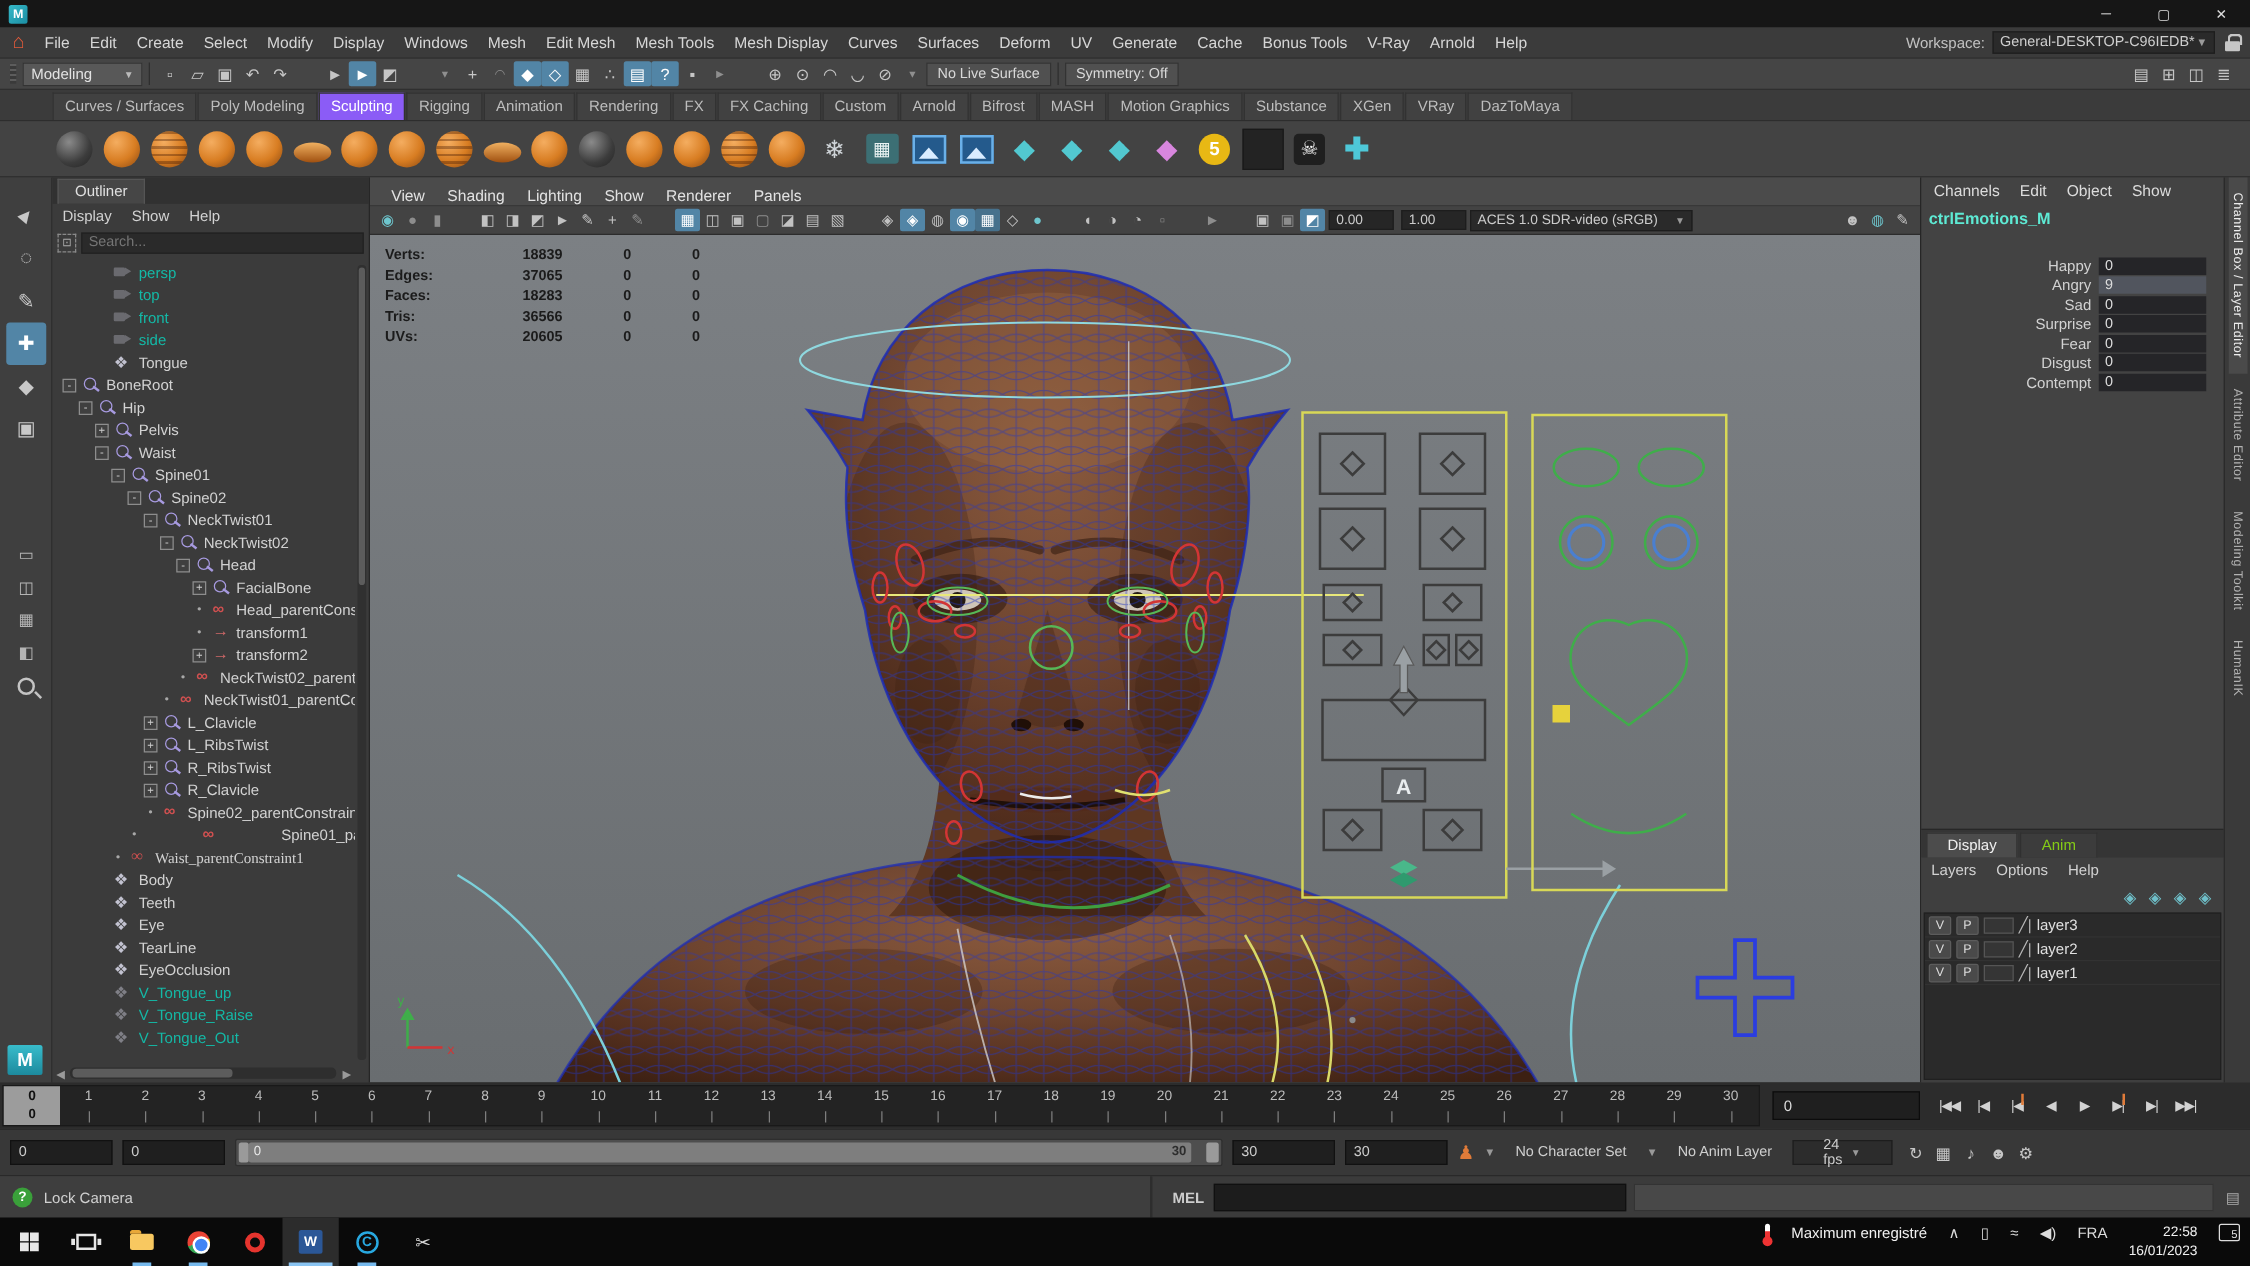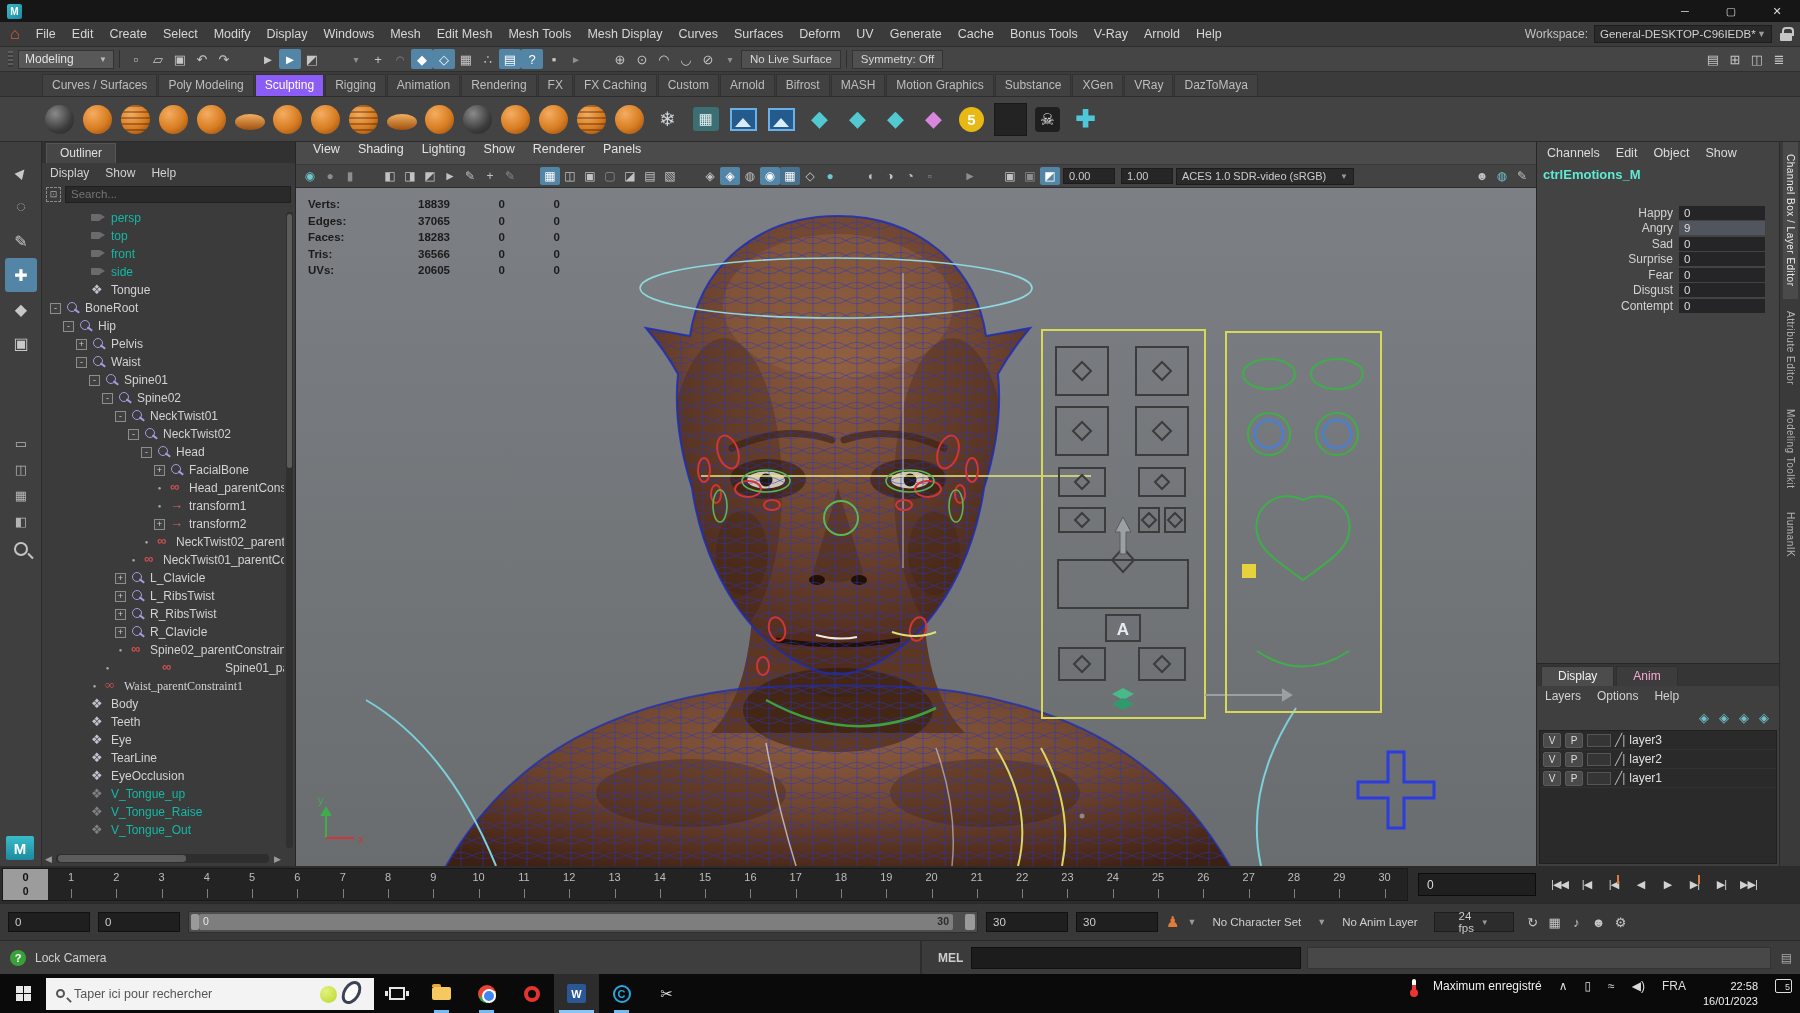--- a/index.html
+++ b/index.html
@@ -88,21 +88,21 @@
 .oi-joint::after{content:"";position:absolute;left:9px;top:9px;width:6px;height:1.5px;background:#a79ae0;transform:rotate(38deg)}
 .oi-constraint::before{content:"∞";color:#d05050;font-weight:bold;font-size:13px;position:absolute;left:1px;top:-2px}
 .oi-transform::before{content:"→";color:#d06868;font-weight:bold;font-size:13px;position:absolute;left:1px;top:-2px}
 .oscrollh{position:absolute;bottom:3px;left:14px;right:26px;height:9px;background:#2e2e2e;border-radius:4px}
 .oscrollh::before{content:"";position:absolute;left:2px;top:1px;width:60%;height:7px;background:#5c5c5c;border-radius:3px}
 .oarrow{position:absolute;bottom:2px;font-size:9px;color:#9a9a9a}
 .oscrollv{position:absolute;top:70px;bottom:18px;right:2px;width:7px;background:#303030;border-radius:3px}
 .oscrollv::before{content:"";position:absolute;top:2px;left:1px;width:5px;height:40%;background:#5c5c5c;border-radius:3px}
 
 .viewport{left:296px;top:142px;width:1240px;height:724px;background:#434343}
-.vmenus{height:22px;display:flex;align-items:flex-start;padding-left:8px;background:#4b4b4b}
+.vmenus{height:22px;display:flex;align-items:flex-end;padding-left:8px;background:#4b4b4b}
 .vmenus span{padding:0 9px;font-size:12.5px;color:#e2e2e2}
 .vicons{height:24px;background:#434343;border-top:1px solid #383838;border-bottom:1px solid #2c2c2c;display:flex;align-items:center;padding:0 4px}
 .vi{width:20px;height:18px;display:flex;align-items:center;justify-content:center;font-size:12px;color:#c2c2c2;border-radius:2px;flex:none}
 .vi.on{background:#5285a6;color:#fff}
 .vi.on2{background:#47718c;color:#fff}
 .vi.dim{color:#8d8d8d}
 .vi.tl{color:#6ec6ce}
 .vfield{width:52px;height:16px;background:#262626;border:1px solid #1d1d1d;color:#ccc;font-size:11px;display:flex;align-items:center;padding:0 5px;margin:0 3px;flex:none}
 .vdd{width:178px;height:17px;background:#2a2a2a;border:1px solid #1d1d1d;color:#ccc;font-size:11px;display:flex;align-items:center;padding:0 5px;flex:none}
 .vdd .arr{margin-left:auto;font-size:8px;color:#999}
@@ -119,21 +119,21 @@
 .cmenus span{padding:0 8px;font-size:12.5px;color:#dcdcdc}
 .cobj{font-size:13px;font-weight:bold;color:#5eead4;padding:3px 6px}
 .cattrs{margin-top:20px}
 .crow{display:flex;height:15.5px;align-items:center;font-size:12px}
 .cname{flex:1;text-align:right;color:#d2d2d2;padding-right:6px}
 .cval{width:86px;height:14px;background:#252528;color:#dcdcdc;font-size:11.5px;padding:0 5px;margin-right:14px;line-height:14px}
 .crow.sel .cval{background:#51555e}
 
 .layered{position:absolute;left:0;right:0;top:521px;bottom:0;background:#3f3f3f;border-top:1px solid #272727}
 .ltabs{height:22px;display:flex;align-items:flex-end;background:#353535;padding-left:4px}
-.ltab{padding:2px 16px 3px;font-size:12px;color:#f9a8d4;background:#3c3c3c;border:1px solid #303030;border-bottom:none;margin-right:2px}
+.ltab{padding:2px 16px 3px;font-size:12px;color:#84cc16;background:#3c3c3c;border:1px solid #303030;border-bottom:none;margin-right:2px}
 .ltab.act{background:#4c4c4c;color:#f0f0f0}
 .lmenus{height:20px;display:flex;align-items:center}
 .lmenus span{padding:0 8px;font-size:12px;color:#d2d2d2}
 .licons{height:22px;display:flex;align-items:center;justify-content:flex-end;gap:10px;padding-right:10px}
 .licon{color:#6fc0ca;font-size:13px}
 .llist{position:absolute;left:2px;right:2px;top:66px;bottom:2px;background:#2a2a2a;border:1px solid #202020}
 .lrow{height:19px;display:flex;align-items:center;gap:4px;padding:0 3px;border-bottom:1px solid #323232}
 .lbtn{width:18px;height:15px;background:#4a4a4a;border:1px solid #5c5c5c;color:#ddd;font-size:10px;display:flex;align-items:center;justify-content:center;border-radius:2px}
 .lswatch{width:24px;height:13px;background:#353535;border:1px solid #555}
 .lramp{color:#b8b8b8;font-size:12px}
@@ -1111,28 +1111,20 @@
 
   <div class="abs taskbar">
     <div class="start">
       <span class="winlogo">
           <span></span>
           <span></span>
           <span></span>
           <span></span>
         </span>
     </div>
-    <div class="tsearch">
-      <span class="magico"></span>
-      <span class="ph">Taper ici pour rechercher</span>
-      <span class="tennis">
-          <span class="tracket"></span>
-          <span class="tball"></span>
-        </span>
-    </div>
     <div class="tapp">
         <span class="taskview"></span>
       </div>
     <div class="tapp open">
         <span class="folder"></span>
       </div>
     <div class="tapp open">
         <span class="chrome"></span>
       </div>
     <div class="tapp">

